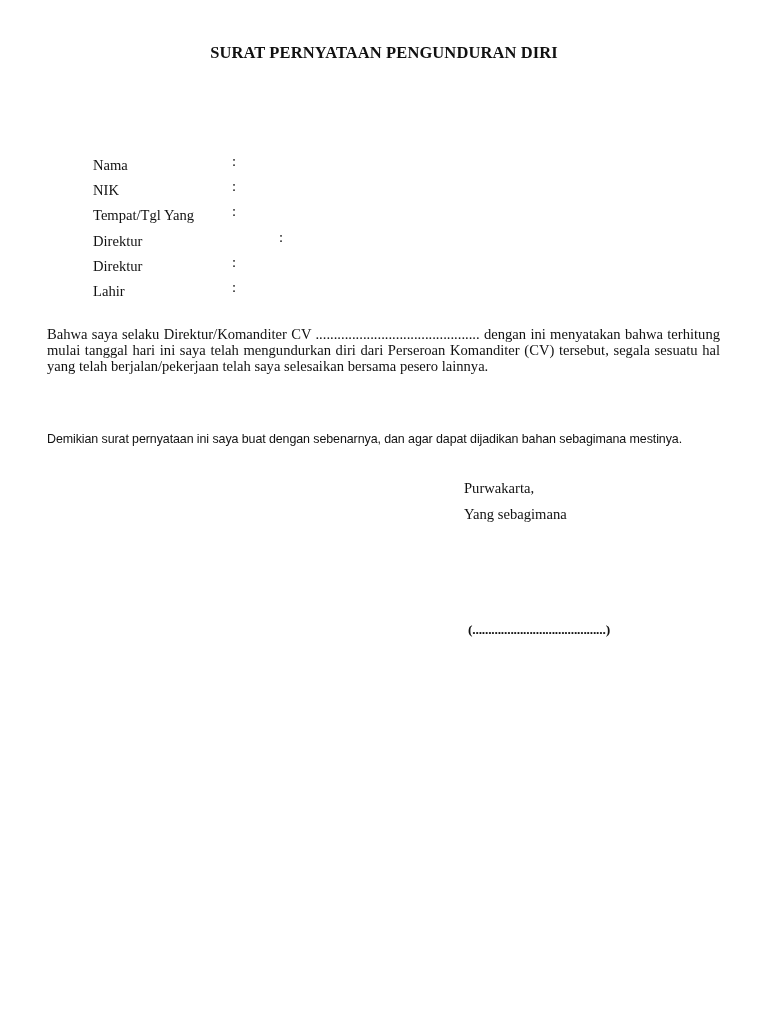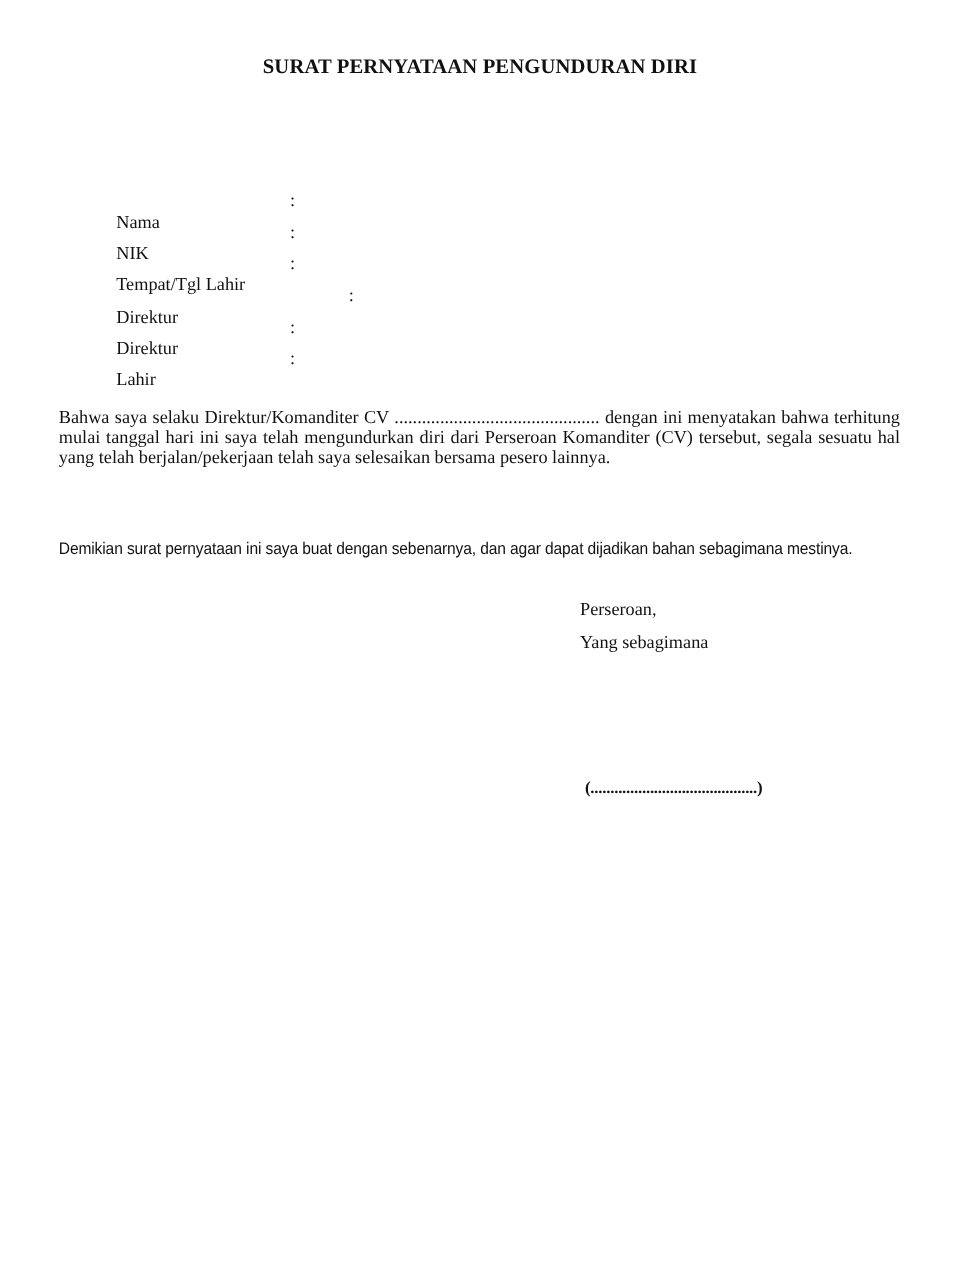--- a/index.html
+++ b/index.html
@@ -36,21 +36,21 @@
       left: 47px;
       top: 102px;
     }
     .field-row {
       position: absolute;
       left: 93px;
       height: 20px;
       line-height: 20px;
       white-space: nowrap;
     }
-    .field-label { position: absolute; left: 0; top: 17px; }
+    .field-label { position: absolute; left: 0; top: 4px; }
     .field-colon { position: absolute; top: 0; }
     .para {
       position: absolute;
       left: 47px;
       width: 673px;
       text-align: justify;
       line-height: 16px;
     }
     .para1 { top: 326px; }
     .para2 {
@@ -88,38 +88,38 @@
 
   <div class="field-row" style="top:151px;">
     <span class="field-label">Nama</span>
     <span class="field-colon" style="left:139px;">:</span>
   </div>
   <div class="field-row" style="top:176px;">
     <span class="field-label">NIK</span>
     <span class="field-colon" style="left:139px;">:</span>
   </div>
   <div class="field-row" style="top:201px;">
-    <span class="field-label">Tempat/Tgl Lahir</span>
+    <span class="field-label">Tempat/Tgl Yang</span>
     <span class="field-colon" style="left:139px;">:</span>
   </div>
   <div class="field-row" style="top:227px;">
     <span class="field-label">Direktur</span>
     <span class="field-colon" style="left:186px;">:</span>
   </div>
   <div class="field-row" style="top:252px;">
     <span class="field-label">Direktur</span>
     <span class="field-colon" style="left:139px;">:</span>
   </div>
   <div class="field-row" style="top:277px;">
     <span class="field-label">Lahir</span>
     <span class="field-colon" style="left:139px;">:</span>
   </div>
 
   <div class="para para1">Bahwa saya selaku Direktur/Komanditer CV ............................................. dengan ini menyatakan bahwa terhitung mulai tanggal hari ini saya telah mengundurkan diri dari Perseroan Komanditer (CV) tersebut, segala sesuatu hal yang telah berjalan/pekerjaan telah saya selesaikan bersama pesero lainnya.</div>
 
   <div class="para para2">Demikian surat pernyataan ini saya buat dengan sebenarnya, dan agar dapat dijadikan bahan sebagimana mestinya.</div>
 
-  <div class="sign-block sign-city">Perseroan,</div>
+  <div class="sign-block sign-city">Purwakarta,</div>
   <div class="sign-block sign-role">Yang sebagimana</div>
 
   <div class="signature">(..........................................)</div>
 
 </div>
 
 </body></html>

